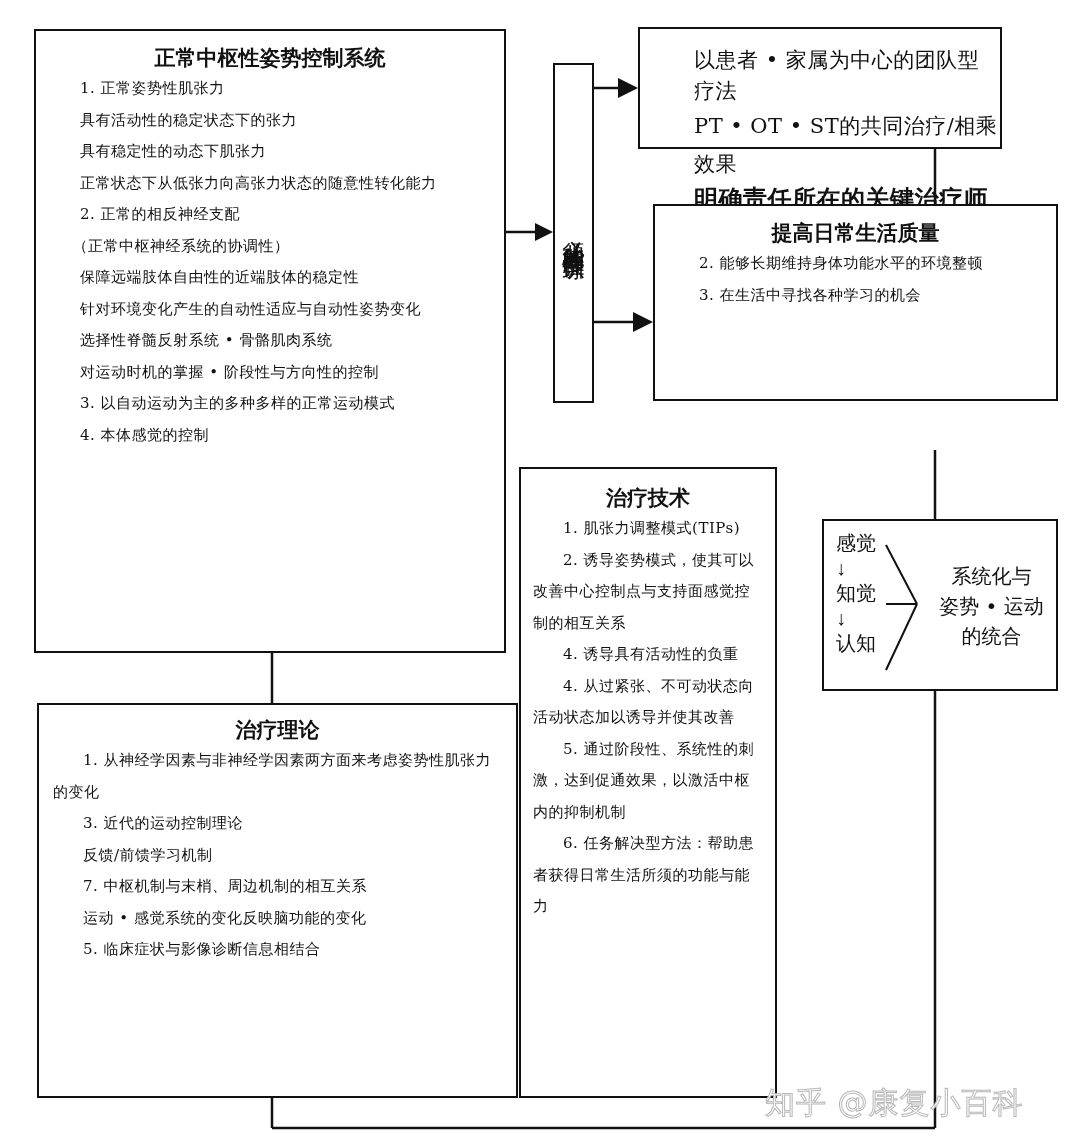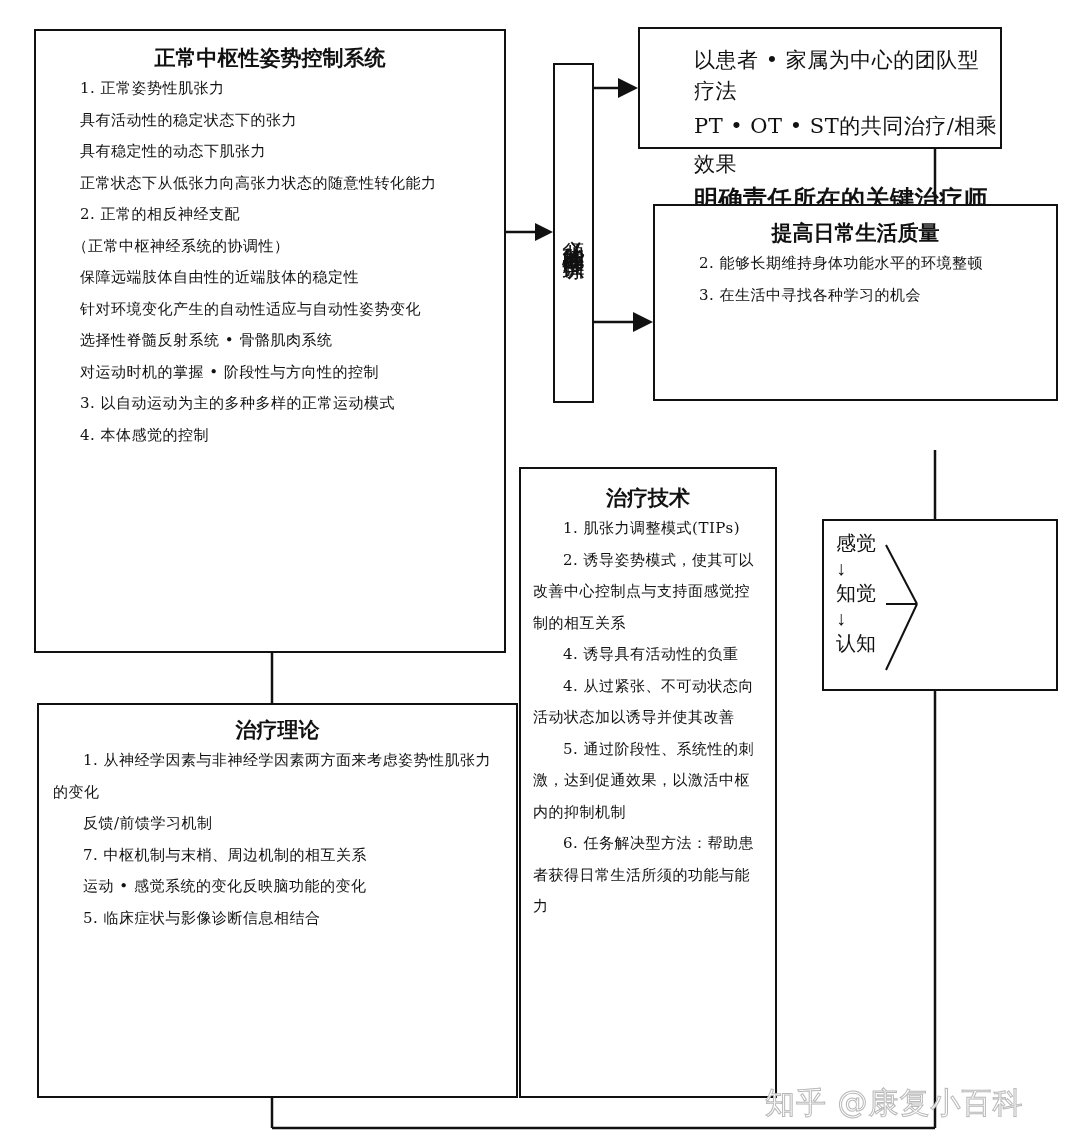--- a/index.html
+++ b/index.html
@@ -111,24 +111,30 @@
     <div style="line-height:22px;">↓</div>
     <div style="line-height:28px;">认知</div>
   </div>
   <svg width="236" height="172">
     <g stroke="#111" stroke-width="2" fill="none">
       <line x1="62" y1="24" x2="93" y2="83"></line>
       <line x1="62" y1="149" x2="93" y2="83"></line>
       <line x1="62" y1="83" x2="92" y2="83"></line>
     </g>
   </svg>
+  <div style="position:absolute; left:105px; top:40px; width:125px; text-align:center; font-family:'DejaVu Sans',sans-serif; font-size:20px; line-height:30px;">
+    <div>系统化与</div>
+    <div>姿势 • 运动</div>
+    <div>的统合</div>
+  </div>
 </div>
 
 <div class="box" style="left:37px; top:703px; width:481px; height:395px; padding:10px 14px 0 14px;">
   <div class="title">治疗理论</div>
   <p class="p">1. 从神经学因素与非神经学因素两方面来考虑姿势性肌张力的变化</p>
+  <p class="p">3. 近代的运动控制理论</p>
   <p class="p">反馈/前馈学习机制</p>
   <p class="p">7. 中枢机制与末梢、周边机制的相互关系</p>
   <p class="p">运动 • 感觉系统的变化反映脑功能的变化</p>
   <p class="p">5. 临床症状与影像诊断信息相结合</p>
 </div>
 
 <div class="watermark" style="left:765px; top:1083px;">知乎 @康复小百科</div>
 
 </body></html>

